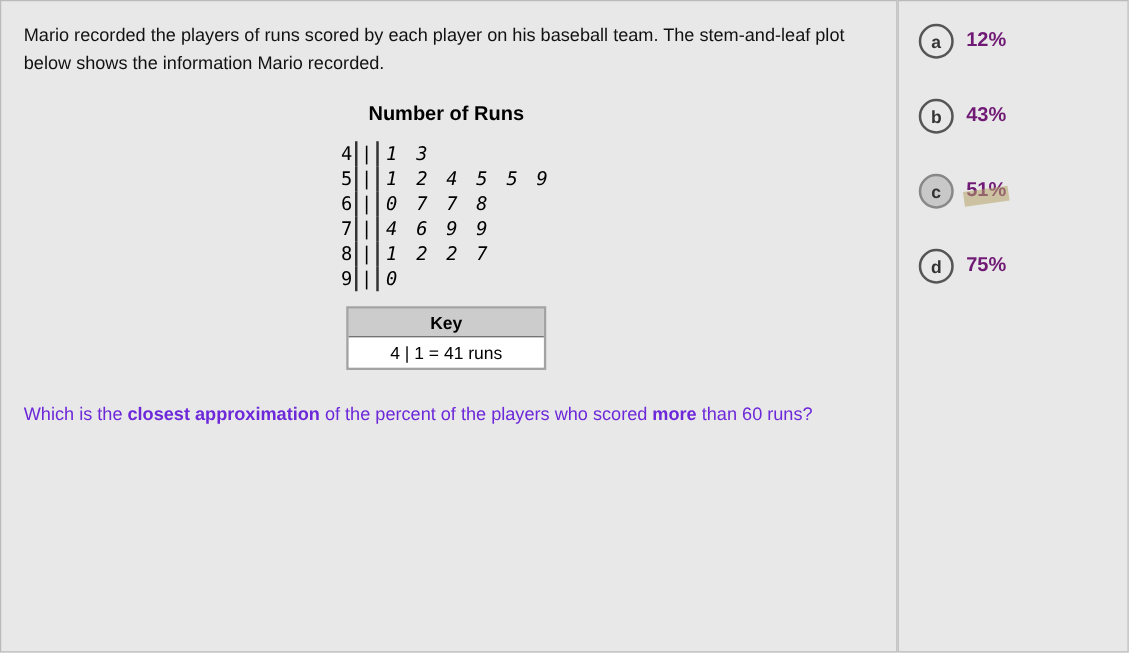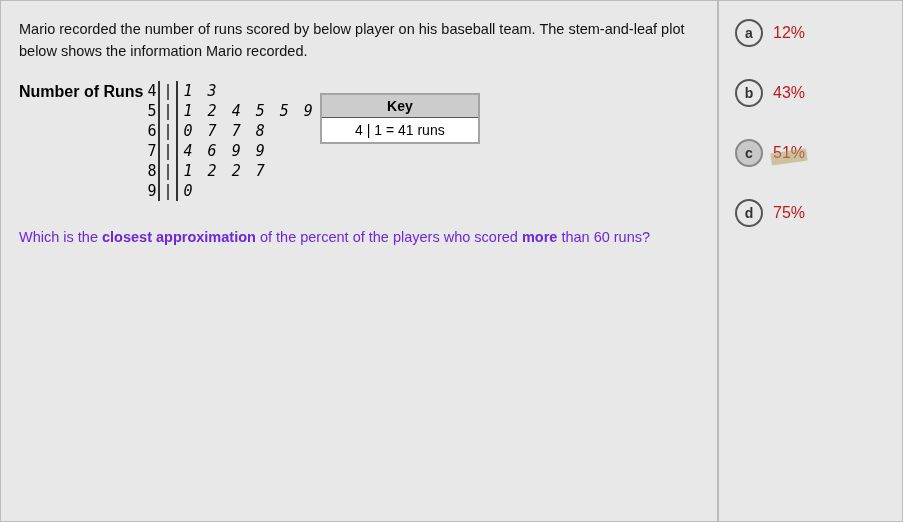--- a/index.html
+++ b/index.html
@@ -26,22 +26,22 @@
       border: 1px solid #bbb;
     }
     .question-text {
       font-size: 14.5px;
       line-height: 1.5;
       color: #111;
       margin-bottom: 18px;
     }
     .chart-area {
       display: flex;
-      flex-direction: row;
-      align-items: flex-start;
+      flex-direction: column;
+      align-items: center;
       margin-bottom: 16px;
     }
     .chart-title {
       font-weight: bold;
       font-size: 16px;
       text-align: center;
       line-height: 1.4;
       margin-bottom: 10px;
     }
     .stem-leaf-table {
@@ -126,22 +126,22 @@
       color: #333;
       background: #e8e8e8;
       flex-shrink: 0;
     }
     .answer-c .circle-label {
       background: #c8c8c8;
       border-color: #888;
     }
     .answer-text {
       font-size: 16px;
-      font-weight: normal;
-      color: #b91c1c;
+      font-weight: bold;
+      color: #701a75;
     }
     .answer-c .answer-text {
       position: relative;
     }
     .scratch-overlay {
       position: relative;
       display: inline-block;
     }
     .scratch-overlay::after {
       content: '';
@@ -154,21 +154,21 @@
       transform: rotate(-8deg);
       pointer-events: none;
     }
   </style>
 </head>
 <body>
 
 <div class="main-container">
 
   <div class="left-panel">
-    <p class="question-text">Mario recorded the number of runs scored by below player on his baseball team. The stem-and-leaf plot below shows the information Mario recorded.</p>
+    <p class="question-text">Mario recorded the players of runs scored by each player on his baseball team. The stem-and-leaf plot below shows the information Mario recorded.</p>
 
     <div class="chart-area">
       <div class="chart-title">
         <div>Number of Runs</div>
       </div>
 
       <table class="stem-leaf-table">
         <tbody id="stem-leaf-body">
             <tr class="stem-leaf-row">
               <td class="stem-cell">4</td>

